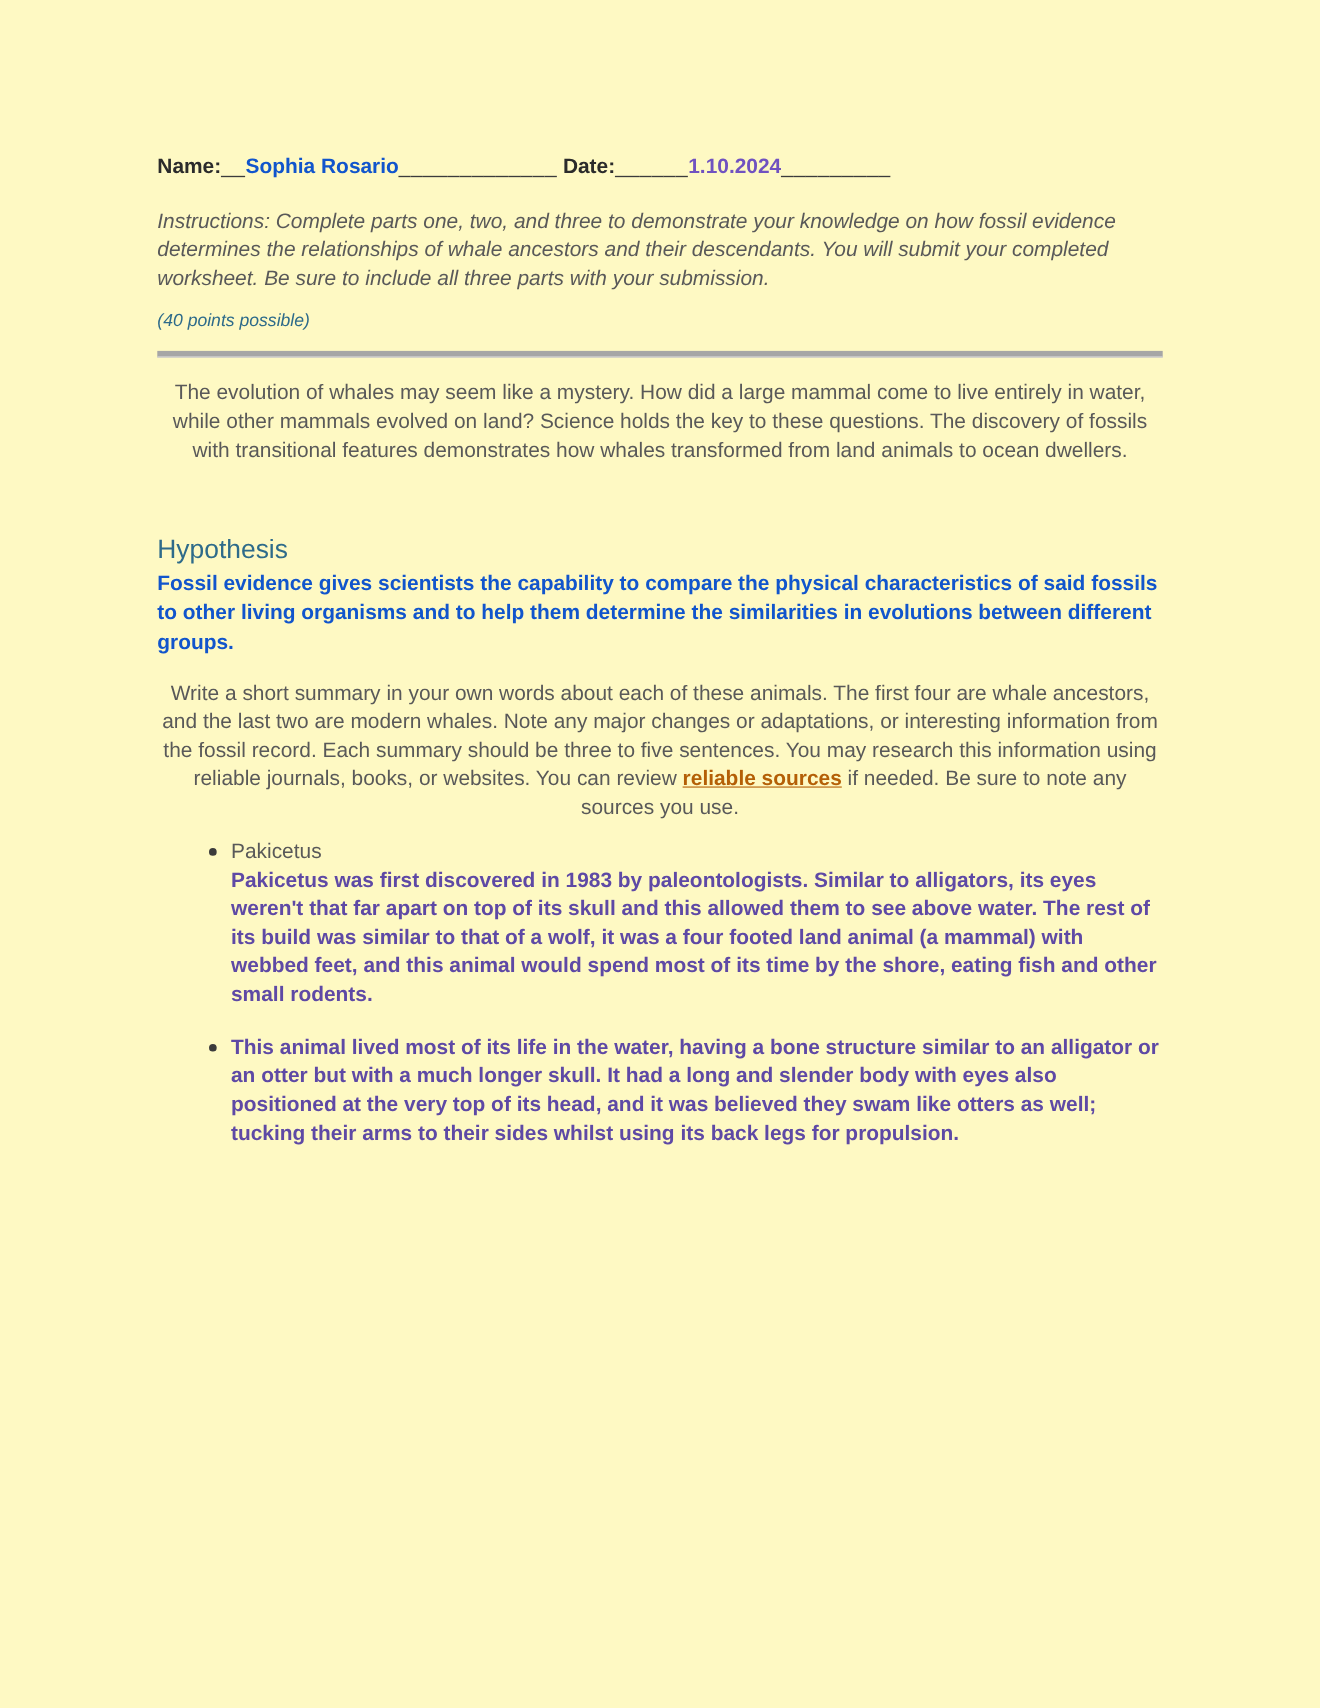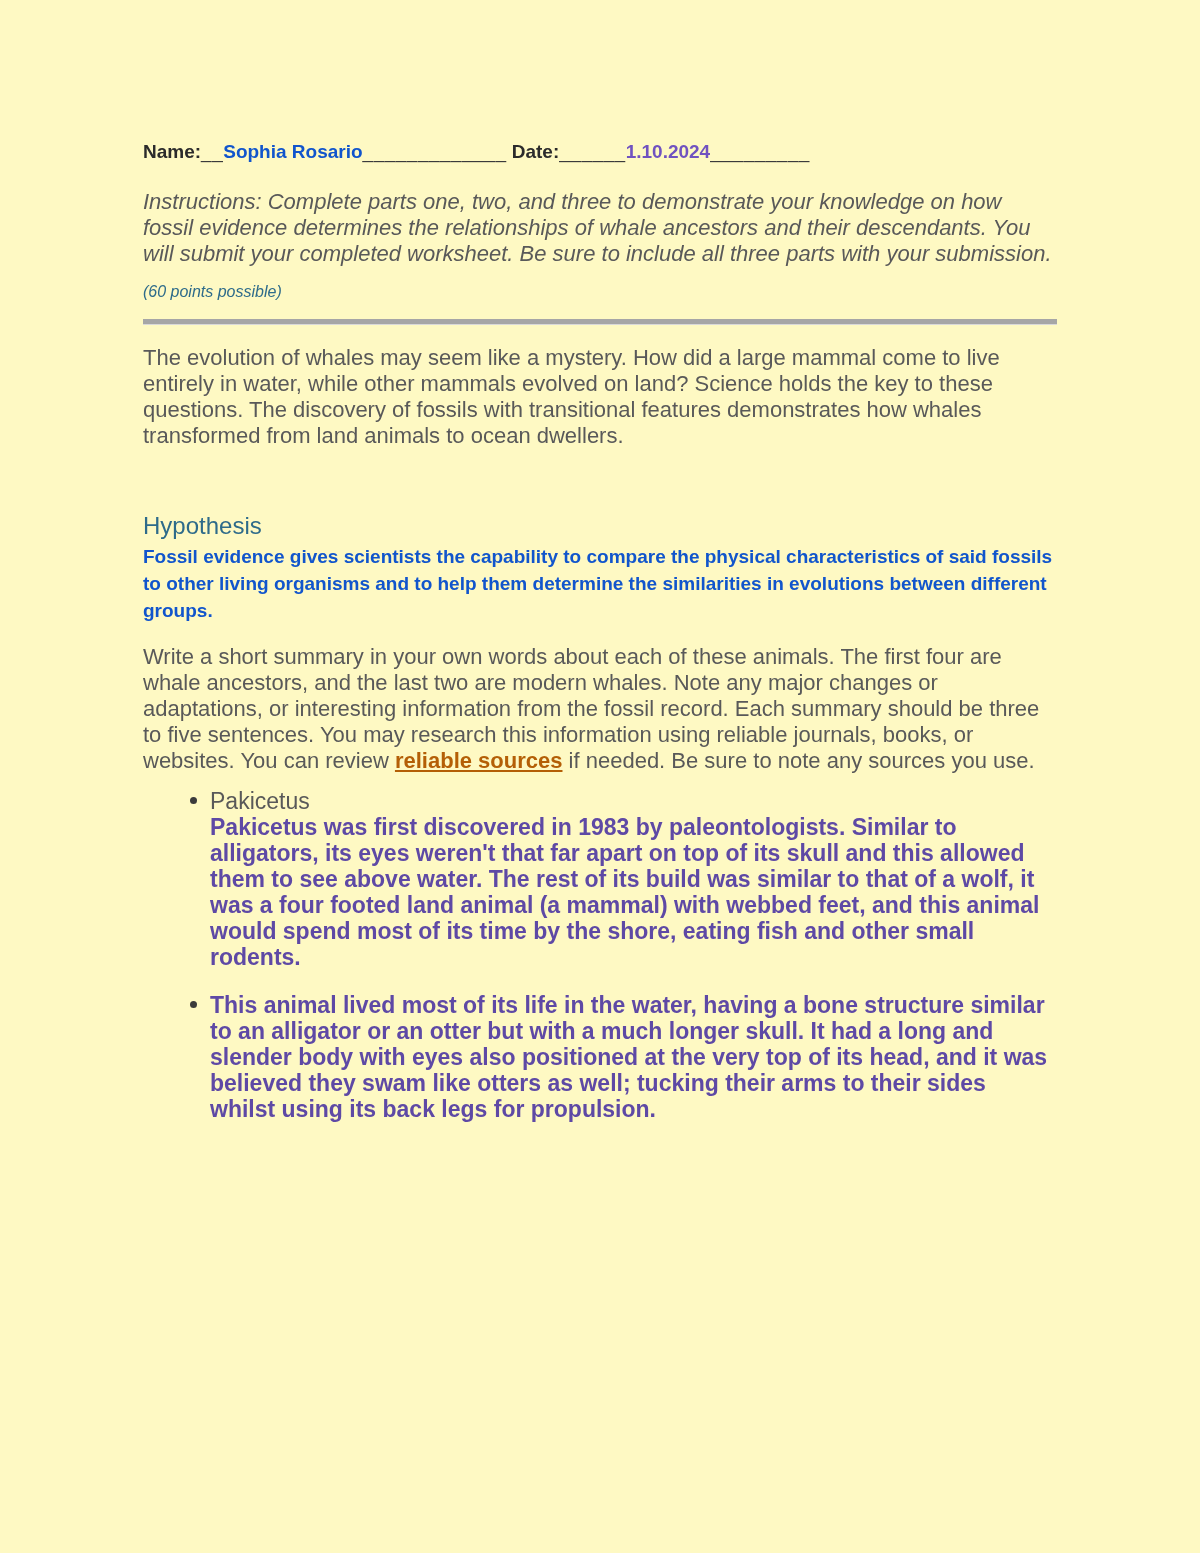--- a/index.html
+++ b/index.html
@@ -33,21 +33,21 @@
     margin: 64px 0 0 0;
     font-size: 32px;
     line-height: 42px;
     font-weight: 400;
     color: #2e6b8a;
   }
 
   
   .instructions {
     margin: 24px 0 0 0;
-    font-size: 22px;
+    font-size: 19px;
     line-height: 26px;
     font-style: italic;
     color: #595959;
   }
   .points-possible {
     margin: 14px 0 0 0;
     font-size: 16px;
     line-height: 22px;
     font-style: italic;
     color: #2e6b8a;
@@ -71,23 +71,24 @@
   .section-heading.tall-gap { margin-top: 62px; }
   .heading-note {
     font-size: 16px;
     font-style: italic;
     font-weight: 400;
     color: #2e6b8a;
   }
 
   .body-text {
     margin: 20px 0 0 0;
-    font-size: 22px;
+    font-size: 19px;
     line-height: 26px;
     color: #595959;
+    text-align: center;
   }
 
   .hypothesis-answer {
     margin: 2px 0 0 0;
     font-size: 19px;
     line-height: 27px;
     font-weight: bold;
     color: #1155cc;
   }
 
@@ -100,21 +101,21 @@
 
   
   .animal-list {
     margin: 14px 0 0 0;
     padding: 0 0 0 47px;
     list-style: none;
   }
   .animal-list li {
     position: relative;
     margin: 0 0 22px 20px;
-    font-size: 23px;
+    font-size: 19px;
     line-height: 26px;
   }
   .animal-list li .bullet {
     position: absolute;
     left: -20px;
     top: 9px;
     width: 7px;
     height: 7px;
     border-radius: 50%;
     background: #3b3b3b;
@@ -133,21 +134,21 @@
   <div class="content">
 
     <div class="name-line">
       <span class="label">Name:</span><span class="blank">__</span><span class="name-value">Sophia Rosario</span><span class="blank">_____________</span>
       <span class="label">Date:</span><span class="blank">______</span><span class="date-value">1.10.2024</span><span class="blank">_________</span>
     </div>
 
 
     <p class="instructions">Instructions: Complete parts one, two, and three to demonstrate your knowledge on how fossil evidence determines the relationships of whale ancestors and their descendants. You will submit your completed worksheet. Be sure to include all three parts with your submission.</p>
 
-    <p class="points-possible">(60 points possible)</p>
+    <p class="points-possible">(40 points possible)</p>
 
     <div class="divider"></div>
 
     <p class="body-text">The evolution of whales may seem like a mystery. How did a large mammal come to live entirely in water, while other mammals evolved on land? Science holds the key to these questions. The discovery of fossils with transitional features demonstrates how whales transformed from land animals to ocean dwellers.</p>
 
     <h2 class="section-heading tall-gap">Hypothesis</h2>
     <p class="hypothesis-answer">Fossil evidence gives scientists the capability to compare the physical characteristics of said fossils to other living organisms and to help them determine the similarities in evolutions between different groups.</p>
 
 
     <p class="body-text"><span>Write a short summary in your own words about each of these animals. The first four are whale ancestors, and the last two are modern whales. Note any major changes or adaptations, or interesting information from the fossil record. Each summary should be three to five sentences. You may research this information using reliable journals, books, or websites. You can review </span><a class="inline-link">reliable sources</a><span> if needed. Be sure to note any sources you use.</span></p>

